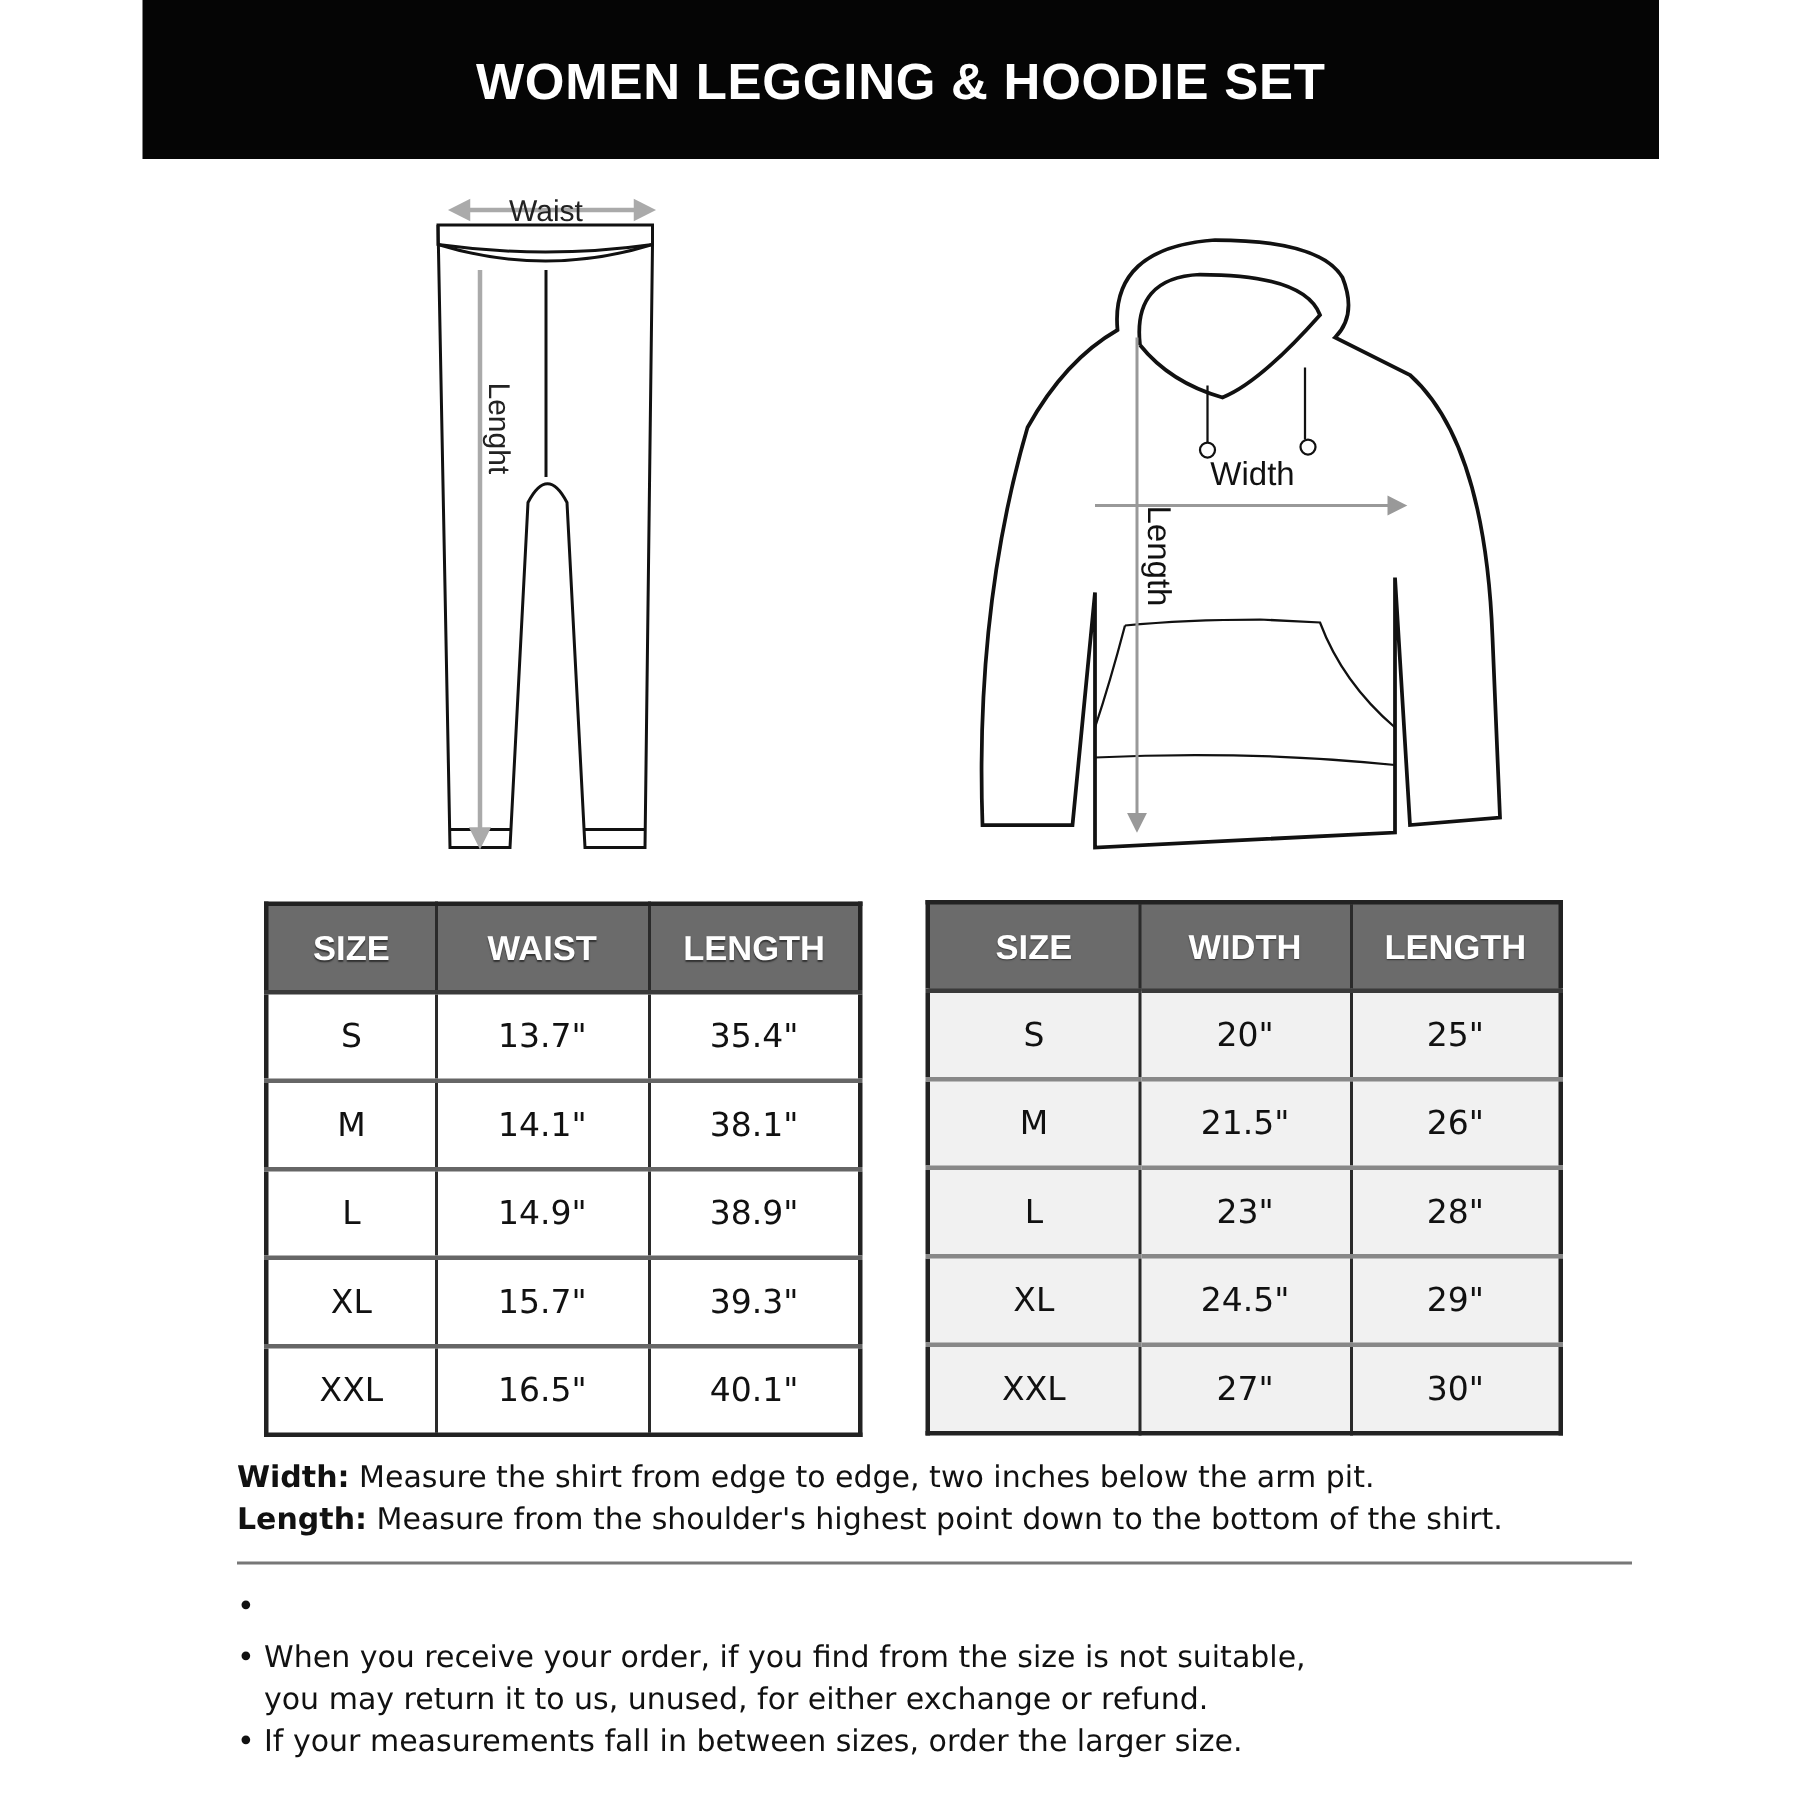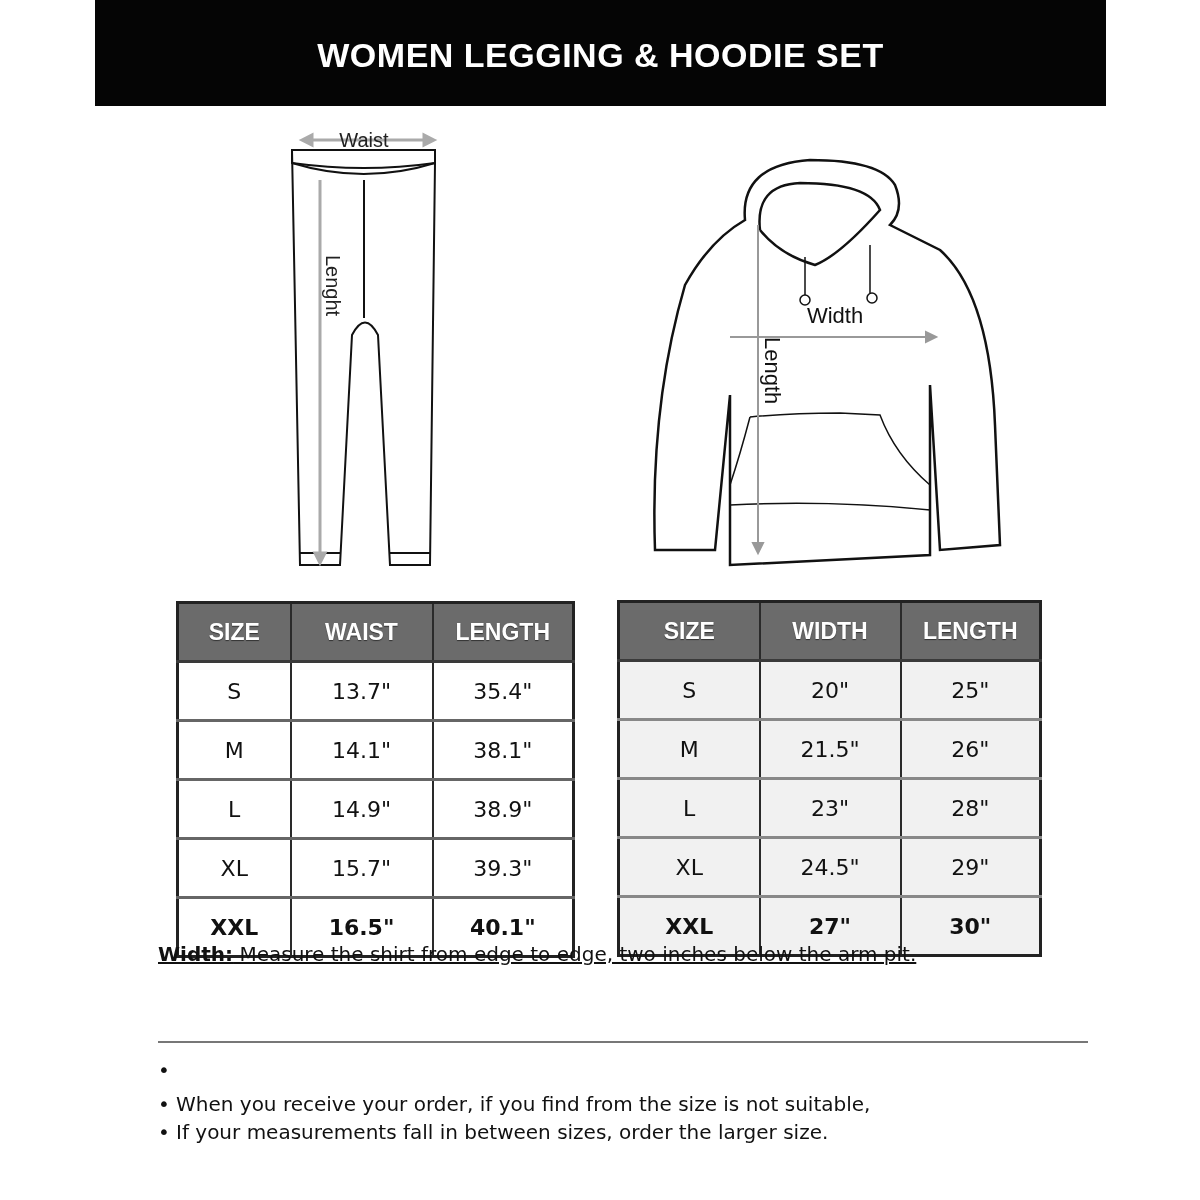--- a/index.html
+++ b/index.html
@@ -4,23 +4,23 @@
 <style>
   html, body { margin:0; padding:0; }
   body { width:1200px; height:1200px; background:#ffffff; position:relative; overflow:hidden; font-family:"DejaVu Sans", sans-serif; color:#111; }
   .banner { position:absolute; left:95px; top:0; width:1011px; height:106px; background:#050505; display:flex; align-items:center; justify-content:center; }
   .banner h1 { margin:16px; color:#fff; font-family:"Liberation Sans", sans-serif; font-weight:bold; font-size:34px; letter-spacing:0.5px; padding-top:4px; }
   svg.fig { position:absolute; }
   .tbl { position:absolute; border-collapse:collapse; border:3px solid #222; }
   .tbl th { background:#6b6b6b; color:#fff; font-family:"Liberation Sans", sans-serif; font-weight:bold; font-size:23px; height:54px; border-right:2px solid #2a2a2a; border-bottom:3px solid #3a3a3a; text-shadow:0 1px 1px #333; }
   .tbl td { text-align:center; font-size:22px; height:54px; border-right:2px solid #2a2a2a; border-bottom:3px solid #666; background:#fff; color:#111; }
   .tbl.hoodie td { background:#f1f1f1; border-bottom:3px solid #888; }
-  .tbl tr:last-child td { border-bottom:none;font-weight:bold; }
+  .tbl tr:last-child td { border-bottom:none; }
   .tbl th:last-child, .tbl td:last-child { border-right:none; }
-  .notes { position:absolute; left:158px; top:940px; width:945px; font-size:20px; line-height:28px;text-decoration:underline; }
+  .notes { position:absolute; left:158px; top:970px; width:945px; font-size:20px; line-height:28px; }
   .notes b { font-weight:bold; }
   .rule { position:absolute; left:158px; top:1041px; width:930px; height:2px; background:#777; }
   .bullets { position:absolute; left:158px; top:1056px; font-size:20px; line-height:28px; }
   .bullets .item { display:flex; }
   .bullets .dot { width:18px; flex:none; }
   .bullets .indent { padding-left:18px; }
 </style>
 </head>
 <body>
 
@@ -147,28 +147,30 @@
     <tr>
         <td>XXL</td>
         <td>27"</td>
         <td>30"</td>
       </tr>
   </tbody>
 </table>
 
 <div class="notes">
   <div><b>Width:</b><span> Measure the shirt from edge to edge, two inches below the arm pit.</span></div>
+  <div><b>Length:</b><span> Measure from the shoulder's highest point down to the bottom of the shirt.</span></div>
 </div>
 <div class="rule"></div>
 
 <div class="bullets">
   <div class="item">
       <span class="dot">•</span>
     </div>
   <div class="item" style="margin-top:6px">
       <span class="dot">•</span>
       <span>When you receive your order, if you find from the size is not suitable,</span>
     </div>
+  <div class="indent">you may return it to us, unused, for either exchange or refund.</div>
   <div class="item">
       <span class="dot">•</span>
       <span>If your measurements fall in between sizes, order the larger size.</span>
     </div>
 </div>
 
 </body></html>

